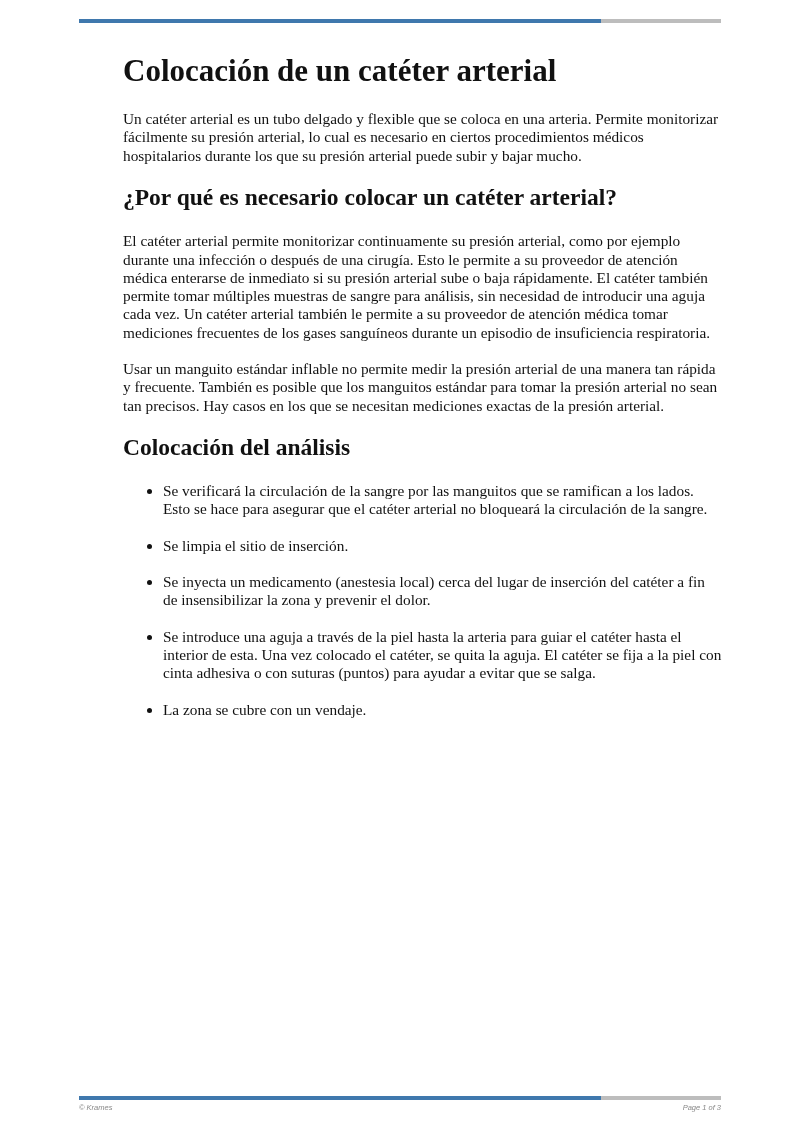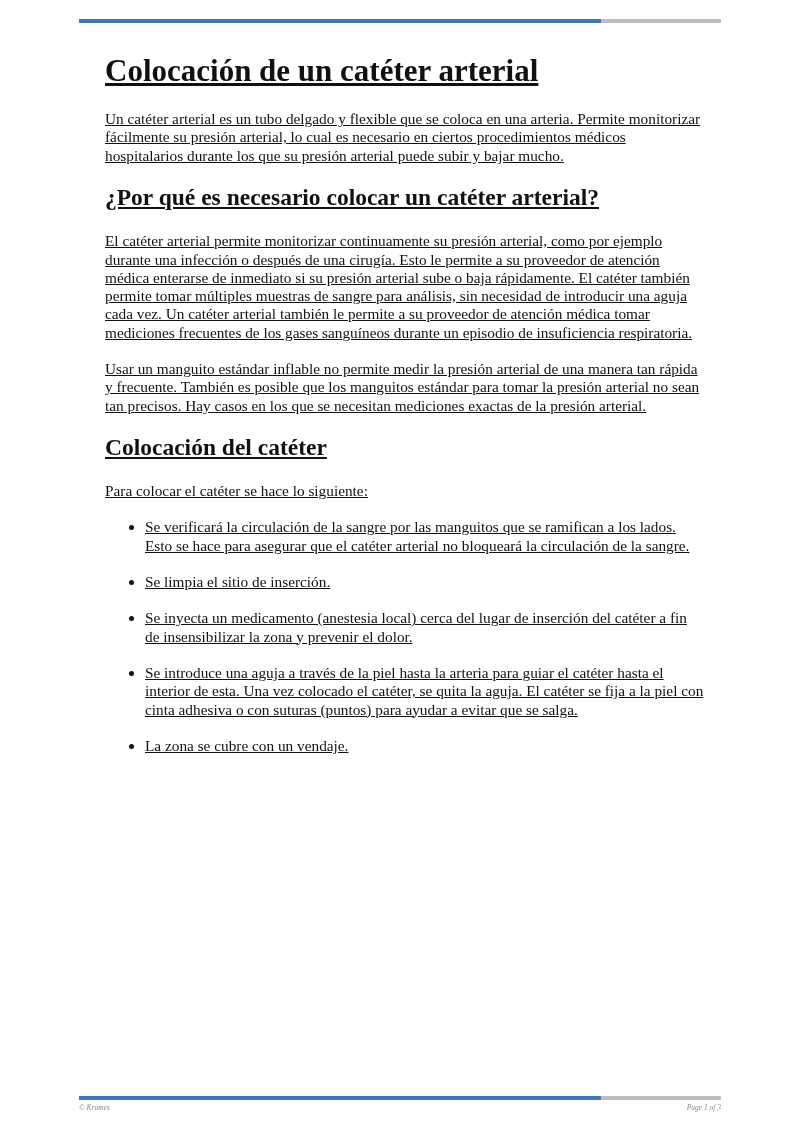--- a/index.html
+++ b/index.html
@@ -3,52 +3,51 @@
 <meta charset="utf-8">
 <style>
   html, body { margin: 0; padding: 0; background: #ffffff; }
   body { width: 800px; height: 1130px; position: relative; overflow: hidden;
          font-family: "Liberation Serif", "DejaVu Serif", serif; color: #111; }
   .bar { position: absolute; left: 79px; width: 642px; height: 4px; display: flex; }
   .bar .blue { width: 522px; background: #3f78ad; }
   .bar .gray { flex: 1; background: #bdbdbd; }
   .top-bar { top: 19px; }
   .bottom-bar { top: 1096px; }
-  .content { position: absolute; left: 105px; top: 52px; width: 600px; text-decoration: underline; }
+  .content { position: absolute; left: 123px; top: 52px; width: 600px; }
   h1 { font-size: 31px; font-weight: bold; margin: 0 0 21px 0; line-height: 1.2; }
   h2 { font-size: 23.5px; font-weight: bold; margin: 16px 0 21px 0; line-height: 1.2; }
   p { font-size: 15.3px; line-height: 18.3px; margin: 0 0 18px 0; }
   .figure { width: 300px; height: 160px; margin: 20px 0 40px 0; position: relative; }
   .figure svg { display: block; }
   ul { margin: 0; padding-left: 40px; list-style: disc; }
   ul li { font-size: 15.3px; line-height: 18.3px; margin: 0 0 18px 0; padding-left: 0; }
   .footer { position: absolute; top: 1103px; left: 79px; width: 642px; display: flex;
-            justify-content: space-between; font-family: Liberation Serif, serif;
+            justify-content: space-between; font-family: Liberation Sans, sans-serif;
             font-size: 7.5px; font-style: italic; color: #888; }
 </style>
 </head>
 <body>
 
 <div class="bar top-bar">
   <div class="blue"></div>
   <div class="gray"></div>
 </div>
 
 <div class="content">
   <h1>Colocación de un catéter arterial</h1>
   <p>Un catéter arterial es un tubo delgado y flexible que se coloca en una arteria. Permite monitorizar fácilmente su presión arterial, lo cual es necesario en ciertos procedimientos médicos hospitalarios durante los que su presión arterial puede subir y bajar mucho.</p>
 
   <h2>¿Por qué es necesario colocar un catéter arterial?</h2>
   <p>El catéter arterial permite monitorizar continuamente su presión arterial, como por ejemplo durante una infección o después de una cirugía. Esto le permite a su proveedor de atención médica enterarse de inmediato si su presión arterial sube o baja rápidamente. El catéter también permite tomar múltiples muestras de sangre para análisis, sin necesidad de introducir una aguja cada vez. Un catéter arterial también le permite a su proveedor de atención médica tomar mediciones frecuentes de los gases sanguíneos durante un episodio de insuficiencia respiratoria.</p>
   <p>Usar un manguito estándar inflable no permite medir la presión arterial de una manera tan rápida y frecuente. También es posible que los manguitos estándar para tomar la presión arterial no sean tan precisos. Hay casos en los que se necesitan mediciones exactas de la presión arterial.</p>
 
-  <h2>Colocación del catéter</h2>
+  <h2>Colocación del análisis</h2>
 
 
-  <p>Para colocar el catéter se hace lo siguiente:</p>
   <ul>
     <li>Se verificará la circulación de la sangre por las manguitos que se ramifican a los lados. Esto se hace para asegurar que el catéter arterial no bloqueará la circulación de la sangre.</li>
     <li>Se limpia el sitio de inserción.</li>
     <li>Se inyecta un medicamento (anestesia local) cerca del lugar de inserción del catéter a fin de insensibilizar la zona y prevenir el dolor.</li>
     <li>Se introduce una aguja a través de la piel hasta la arteria para guiar el catéter hasta el interior de esta. Una vez colocado el catéter, se quita la aguja. El catéter se fija a la piel con cinta adhesiva o con suturas (puntos) para ayudar a evitar que se salga.</li>
     <li>La zona se cubre con un vendaje.</li>
   </ul>
 </div>
 
 <div class="bar bottom-bar">

